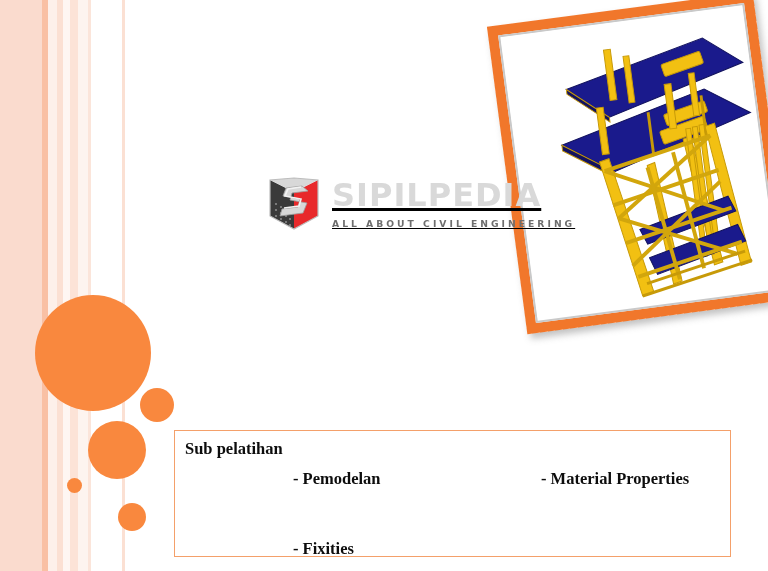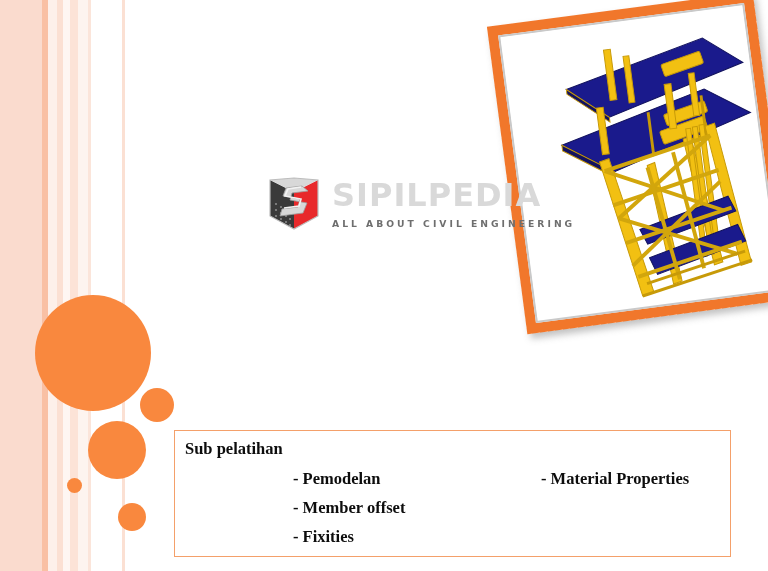--- a/index.html
+++ b/index.html
@@ -131,21 +131,21 @@
     font-weight: bold;
     font-size: 16.5px;
     color: #0d0d0d;
     white-space: nowrap;
     margin-left: 32px;
   }
   .sub-col-a { left: 86px; }
   .sub-col-b { left: 334px; text-align: right; }
   .row1 { top: 38px; }
   .row2 { top: 67px; }
-  .row3 { top: 96px; }
+  .row3 { top: 108px; }
 </style>
 </head>
 <body>
 
 <div id="slide">
 
   <div class="stripes">
     <div class="stripe" style="left:0px;width:42px;background:#FADBCE;"></div>
     <div class="stripe" style="left:42px;width:6px;background:#F9C0A4;"></div>
     <div class="stripe" style="left:48px;width:9px;background:#FDF0EA;"></div>
@@ -215,21 +215,21 @@
 
           <g stroke="#C79A08" stroke-width="3" fill="none">
             <line x1="110" y1="282" x2="226" y2="260"></line>
             <line x1="116" y1="270" x2="220" y2="250"></line>
           </g>
         </g>
       </svg>
     </div>
   </div>
 
-  <div class="logo" style="left:268px;top:176px;">
+  <div class="logo" style="left:268px;top:176px;text-decoration:underline;">
     <svg class="logo-mark" viewBox="0 0 52 56">
 
       <polygon points="26,16 50,4 50,40 26,53" fill="#E8292B"></polygon>
 
       <polygon points="2,4 26,16 26,53 2,40" fill="#3A3A3A"></polygon>
       <g fill="#8A8A8A">
         <circle cx="8" cy="28" r="1.1"></circle>
           <circle cx="13" cy="31" r="1.1"></circle>
         <circle cx="18" cy="34" r="1.1"></circle>
           <circle cx="8" cy="34" r="1.1"></circle>
@@ -253,18 +253,17 @@
     <div class="logo-text">
       <div class="logo-wordmark">SIPILPEDIA</div>
       <div class="logo-tagline">ALL ABOUT CIVIL ENGINEERING</div>
     </div>
   </div>
 
 
   <div class="subtitle-box">
     <div class="sub-head">Sub pelatihan</div>
     <div class="sub-item sub-col-a row1">- Pemodelan</div>
-    <div class="sub-item sub-col-a row2">- Member offset</div>
     <div class="sub-item sub-col-a row3">- Fixities</div>
     <div class="sub-item sub-col-b row1">- Material Properties</div>
   </div>
 
 </div>
 
 </body></html>

